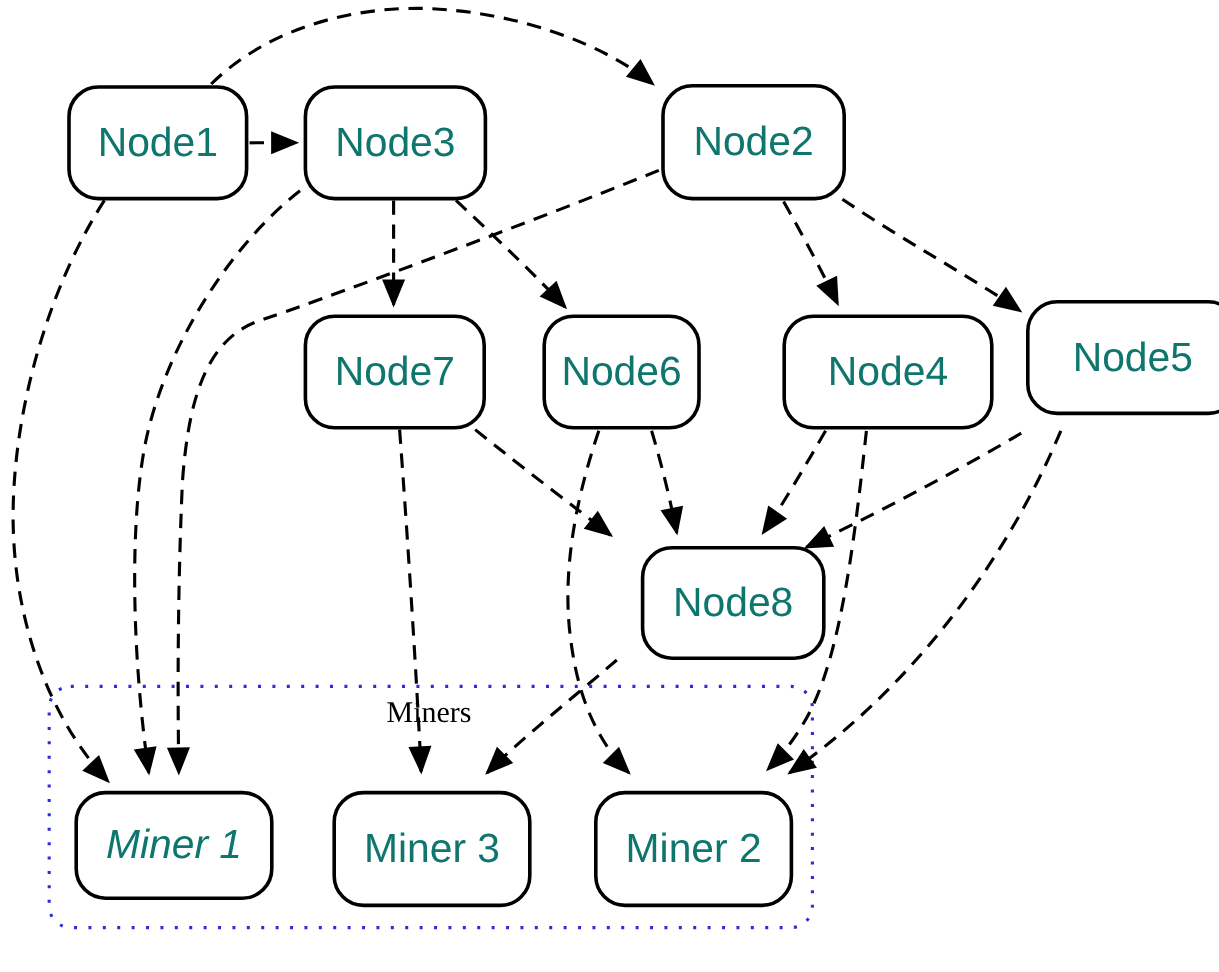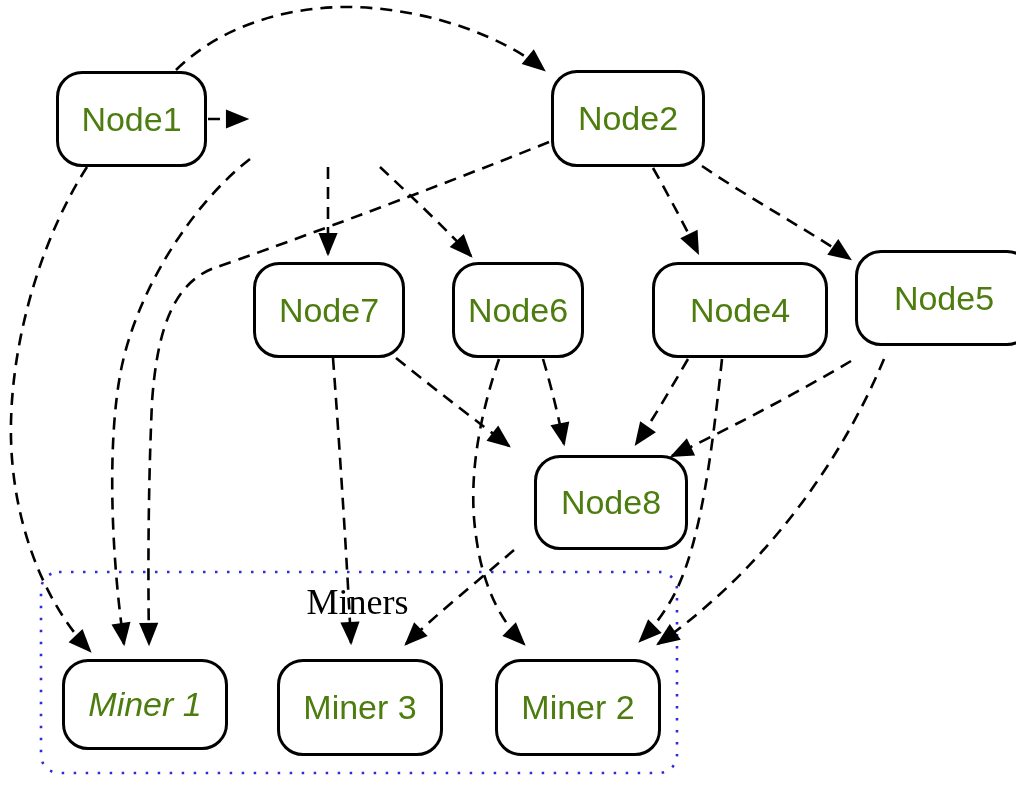--- a/index.html
+++ b/index.html
@@ -25,30 +25,30 @@
   .node {
     position: absolute;
     box-sizing: border-box;
     border: 3px solid #000000;
     border-radius: 26px;
     background: #ffffff;
     display: flex;
     align-items: center;
     justify-content: center;
     font-size: 34px;
-    color: #4d7c0f;
+    color: #0f766e;
     white-space: nowrap;
   }
   .cluster-label {
     position: absolute;
     left: 280px; top: 581px;
     width: 155px;
     text-align: center;
     font-family: "Liberation Serif", serif;
-    font-size: 36px;
+    font-size: 25px;
     color: #000000;
   }
 </style>
 </head>
 <body>
 
 <div class="canvas">
 
   <svg class="edge-layer" viewBox="0 0 1016 810" xmlns="http://www.w3.org/2000/svg">
     <defs>
@@ -73,20 +73,21 @@
         <path d="M 499 359 C 478 421 468 482 476 536 C 483 589 502 622 524 644" class="edge" stroke="#000000" marker-end="url(#arrow)"></path>
         <path d="M 688 359 C 670 390 652 421 636 444" class="edge" stroke="#000000" marker-end="url(#arrow)"></path>
         <path d="M 722 359 C 712 452 701 540 676 591 C 666 611 653 628 640 641" class="edge" stroke="#000000" marker-end="url(#arrow)"></path>
         <path d="M 851 361 C 792 396 720 433 672 456" class="edge" stroke="#000000" marker-end="url(#arrow)"></path>
         <path d="M 884 359 C 841 462 764 570 658 644" class="edge" stroke="#000000" marker-end="url(#arrow)"></path>
         <path d="M 514 550 C 478 581 434 616 406 644" class="edge" stroke="#000000" marker-end="url(#arrow)"></path>
       </g>
   </svg>
 
   <div class="node" style="left:56px;  top:71px;  width:151px; height:96px;">Node1</div>
+  <div class="node" style="left:253px; top:71px;  width:153px; height:96px;">Node3</div>
   <div class="node" style="left:551px; top:70px;  width:154px; height:97px;">Node2</div>
   <div class="node" style="left:253px; top:262px; width:152px; height:96px;">Node7</div>
   <div class="node" style="left:452px; top:262px; width:132px; height:96px;">Node6</div>
   <div class="node" style="left:652px; top:262px; width:176px; height:96px;">Node4</div>
   <div class="node" style="left:855px; top:250px; width:178px; height:96px;">Node5</div>
   <div class="node" style="left:506px; top:455px; width:154px; height:95px;margin-left:28px;">Node8</div>
   <div class="node" style="left:62px;  top:659px; width:166px; height:91px;font-style:italic;">Miner 1</div>
   <div class="node" style="left:277px; top:659px; width:166px; height:97px;">Miner 3</div>
   <div class="node" style="left:495px; top:659px; width:166px; height:97px;">Miner 2</div>
 

